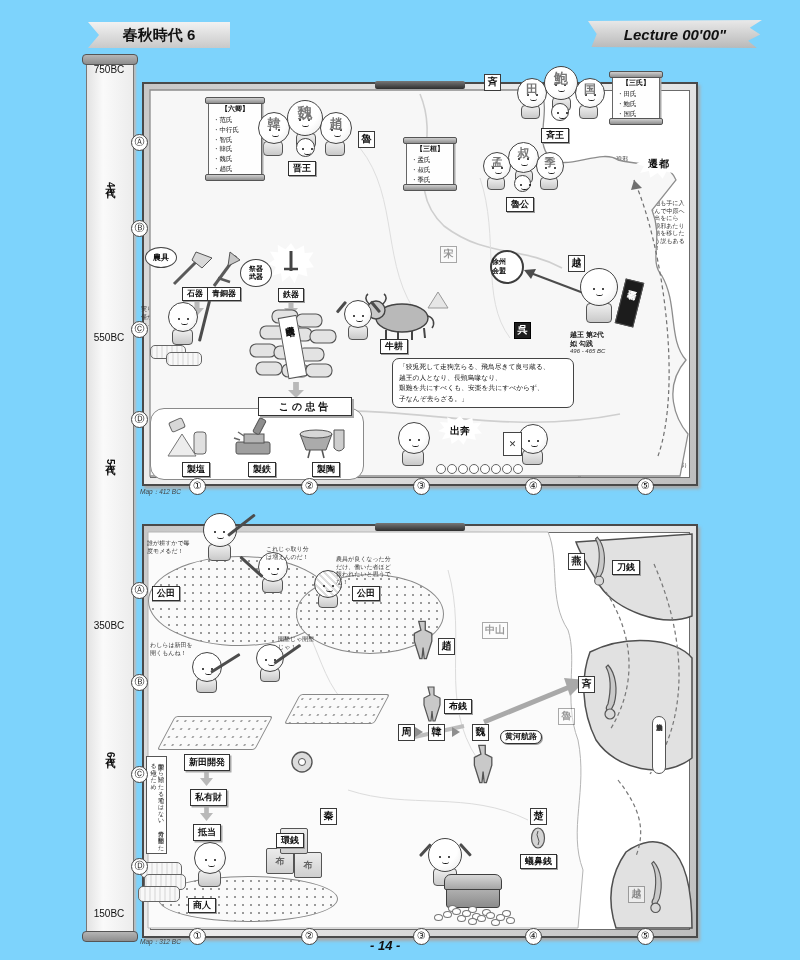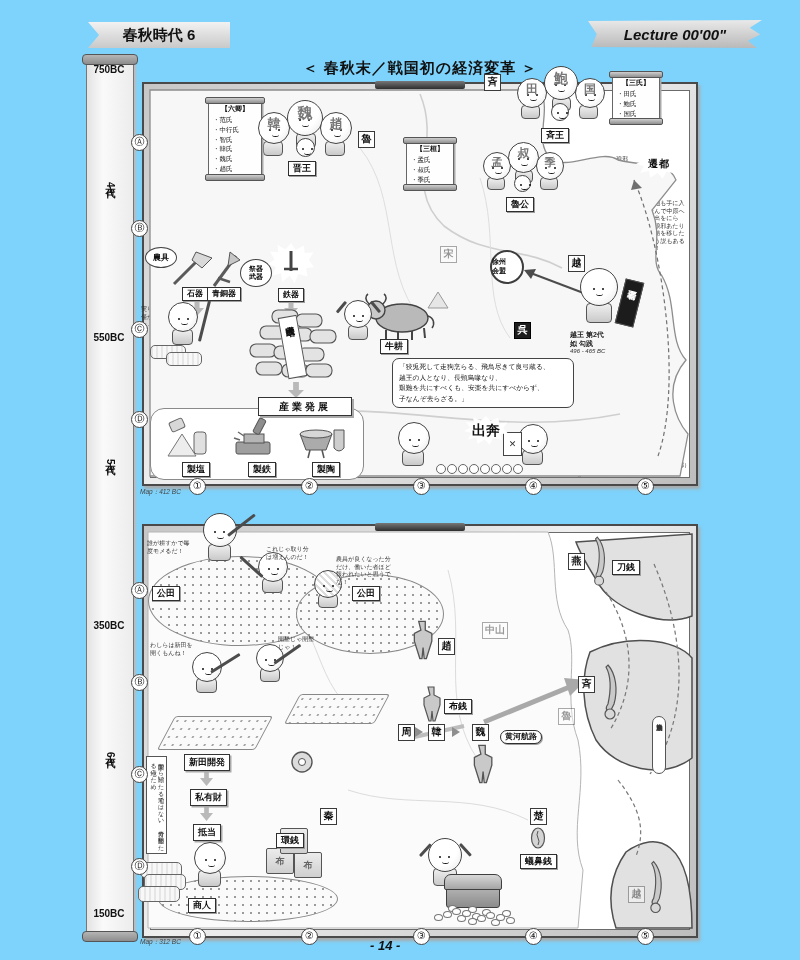--- a/index.html
+++ b/index.html
@@ -19,21 +19,21 @@
            display:flex;align-items:center;justify-content:center;font-size:16px;font-weight:bold;letter-spacing:4px;}
   .bannerC::before,.bannerC::after{content:"";position:absolute;top:-4px;width:10px;height:38px;background:#cfcfcf;border:1.5px solid #444;}
   .bannerC::before{left:-11px}.bannerC::after{right:-11px}
   .ribbonR{background:linear-gradient(#e9e9e9,#b9b9b9);clip-path:polygon(0 4%,100% 0,93% 28%,99% 52%,92% 74%,97% 100%,2% 96%,5% 50%);
            filter:drop-shadow(1px 1px 1px #666);display:flex;align-items:center;justify-content:center;
            font-size:15px;font-weight:bold;font-style:italic;}
   
   .tl{background:linear-gradient(90deg,#e3e3e3,#fafafa 35%,#ececec);border:1.5px solid #777;border-radius:3px;box-shadow:2px 2px 2px #bbb;}
   .tl::before,.tl::after{content:"";position:absolute;left:-5px;right:-5px;height:9px;background:linear-gradient(#b5b5b5,#8d8d8d);border-radius:4px;border:1px solid #555;}
   .tl::before{top:-5px}.tl::after{bottom:-5px}
-  .tick{font-size:10px;font-weight:bold;width:46px;text-align:center;}
+  .tick{font-size:10px;font-weight:normal;width:46px;text-align:center;}
   .era{font-size:10px;font-weight:bold;letter-spacing:2px;}
   
   .panel{border:2px solid #4a4a4a;background:linear-gradient(135deg,#c6c6c6,#efefef 45%,#bdbdbd);box-shadow:2px 3px 3px #aaa;}
   .panel .inner{position:absolute;left:6px;top:6px;right:6px;bottom:6px;background:#fff;border:1px solid #6b6b6b;overflow:hidden;}
   .clamp{position:absolute;top:-3px;left:50%;transform:translateX(-50%);width:90px;height:8px;background:linear-gradient(#777,#2e2e2e);border-radius:2px;}
   .ptitle{font-size:15px;font-weight:bold;letter-spacing:1px;text-align:center;}
   .mk{width:15px;height:15px;border:1.2px solid #444;border-radius:50%;background:#fff;font-size:10px;line-height:14px;text-align:center;z-index:9;}
   .mapcap{font-size:6.5px;font-style:italic;color:#444;}
   
   .lb{background:#fff;border:1px solid #2f2f2f;box-shadow:1px 1px 0 #9e9e9e;font-weight:bold;font-size:9px;
@@ -97,21 +97,20 @@
 
   <div class="abs tl" style="left:86px;top:58px;width:46px;height:878px"></div>
   <div class="abs tick" style="left:86px;top:64px">750BC</div>
   <div class="abs tick" style="left:86px;top:332px">550BC</div>
   <div class="abs tick" style="left:86px;top:620px">350BC</div>
   <div class="abs tick" style="left:86px;top:908px">150BC</div>
   <div class="abs era v" style="left:103px;top:178px">古代4</div>
   <div class="abs era v" style="left:103px;top:455px">古代5</div>
   <div class="abs era v" style="left:103px;top:748px">古代6</div>
 
-  <div class="abs ptitle" style="left:150px;top:59px;width:540px">＜ 春秋末／戦国初の経済変革 ＞</div>
   <div class="abs panel" style="left:142px;top:82px;width:552px;height:400px">
     <div class="clamp"></div>
     <div class="inner"></div>
   </div>
 
   <svg class="abs" style="left:150px;top:88px;z-index:1" width="538" height="388" viewBox="0 0 538 388">
     <path d="M0,2 H392 C400,30 384,52 400,70 C414,84 452,60 468,72 C498,80 516,70 526,92 L502,122 C514,152 498,172 512,188 C528,216 518,252 536,272 C512,300 526,332 538,346 L530,388 H0 Z" fill="#f7f7f7" stroke="#8d8d8d" stroke-width="1.3"></path>
     <path d="M270,6 C292,58 252,98 294,138 C336,170 372,158 412,180" fill="none" stroke="#cfcfcf" stroke-width="1.6"></path>
     <path d="M120,330 C230,306 340,352 470,326" fill="none" stroke="#cfcfcf" stroke-width="1.6"></path>
     <path d="M210,60 C250,110 230,180 270,230 M330,90 C350,150 330,210 360,250" fill="none" stroke="#dedede" stroke-width="1"></path>
@@ -263,21 +262,21 @@
         <rect x="60" y="58" width="26" height="13" rx="6"></rect>
     </g>
   </svg>
   <div class="abs notebx v b" style="left:283px;top:316px;height:56px;font-size:9px;transform:rotate(-10deg)">収穫増大</div>
   <div class="head" style="left:344px;top:300px;width:26px;height:26px"></div>
   <div class="bod" style="left:348px;top:325px;width:18px;height:13px"></div>
   <div class="wpn" style="left:340px;top:300px;height:14px;transform:rotate(40deg)"></div>
   <div class="wpn" style="left:374px;top:300px;height:14px;transform:rotate(-40deg)"></div>
 
   <div class="abs darr" style="left:288px;top:382px;width:16px;height:16px"></div>
-  <div class="abs ribbon2" style="left:258px;top:397px;width:92px;height:17px">産業発展</div>
+  <div class="abs ribbon2" style="left:258px;top:397px;width:92px;height:17px">この忠告</div>
   <div class="abs" style="left:150px;top:408px;width:212px;height:70px;border:1.6px solid #8a8a8a;border-radius:14px;background:#fff;z-index:3"></div>
   <svg class="abs z5" style="left:160px;top:416px" width="52" height="44" viewBox="0 0 52 44">
     <polygon points="8,40 22,18 36,40" fill="#ededed" stroke="#777"></polygon>
     <rect x="34" y="16" width="12" height="22" rx="3" fill="#e0e0e0" stroke="#666"></rect>
     <rect x="10" y="4" width="14" height="10" rx="2" transform="rotate(-24 17 9)" fill="#d8d8d8" stroke="#666"></rect>
   </svg>
   <div class="abs lb" style="left:182px;top:462px">製塩</div>
   <svg class="abs z5" style="left:228px;top:416px" width="52" height="44" viewBox="0 0 52 44">
     <rect x="8" y="26" width="34" height="12" rx="2" fill="#9f9f9f" stroke="#555"></rect>
     <rect x="16" y="18" width="20" height="9" fill="#b5b5b5" stroke="#555"></rect>
@@ -322,21 +321,21 @@
   <div class="abs n6 b" style="left:434px;top:348px">To 文種</div>
   <div class="abs qbox" style="left:392px;top:358px;width:168px">
     <div>「狡兎死して走狗烹らる、飛鳥尽きて良弓蔵る、</div>
     <div>越王の人となり、長頸烏喙なり、</div>
     <div>艱難を共にすべくも、安楽を共にすべからず、</div>
     <div>子なんぞ去らざる。」</div>
   </div>
   <div class="abs n6 b" style="left:508px;top:404px;font-style:italic">From 范蠡</div>
   <div class="abs n5 v" style="left:368px;top:364px;height:58px">もうこんな主君とは付き合いきれん！とっとと去るが勝ちよ！</div>
 
-  <div class="abs burst" style="left:464px;top:416px;width:44px;height:30px;font-size:14px">出奔</div>
+  <div class="abs burst" style="left:438px;top:416px;width:44px;height:30px;font-size:10px">出奔</div>
   <div class="head" style="left:398px;top:422px;width:30px;height:30px"></div>
   <div class="bod" style="left:402px;top:450px;width:20px;height:14px"></div>
   <div class="abs n5" style="left:382px;top:450px">越 軍師</div>
   <div class="abs n6 b" style="left:380px;top:458px">范蠡 少伯</div>
   <div class="abs" style="left:436px;top:460px;z-index:5">
     <span class="dotc"></span><span class="dotc"></span><span class="dotc"></span><span class="dotc"></span><span class="dotc"></span><span class="dotc"></span><span class="dotc"></span><span class="dotc"></span>
   </div>
   <div class="head" style="left:518px;top:424px;width:28px;height:28px"></div>
   <div class="bod" style="left:522px;top:450px;width:19px;height:13px"></div>
   <div class="abs" style="left:503px;top:432px;width:17px;height:22px;background:#fff;border:1px solid #444;z-index:6;display:flex;align-items:center;justify-content:center;font-size:9px;color:#333">✕</div>

